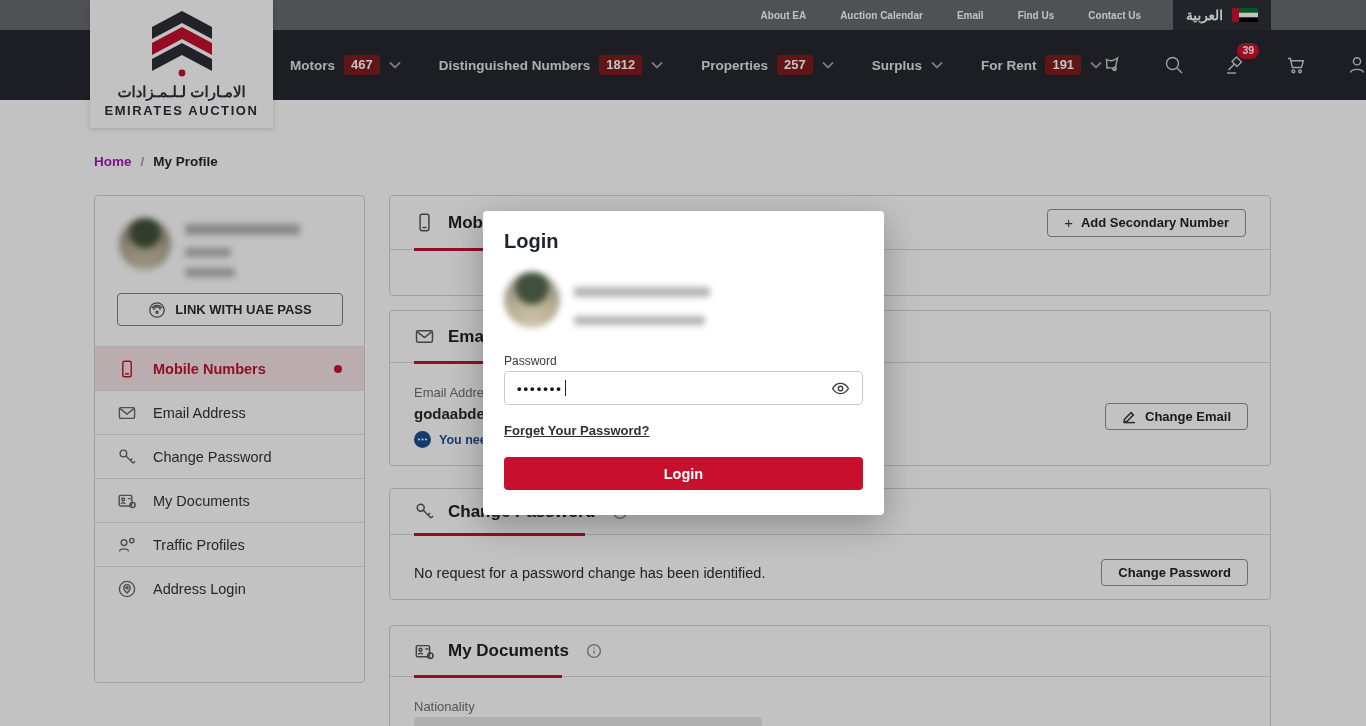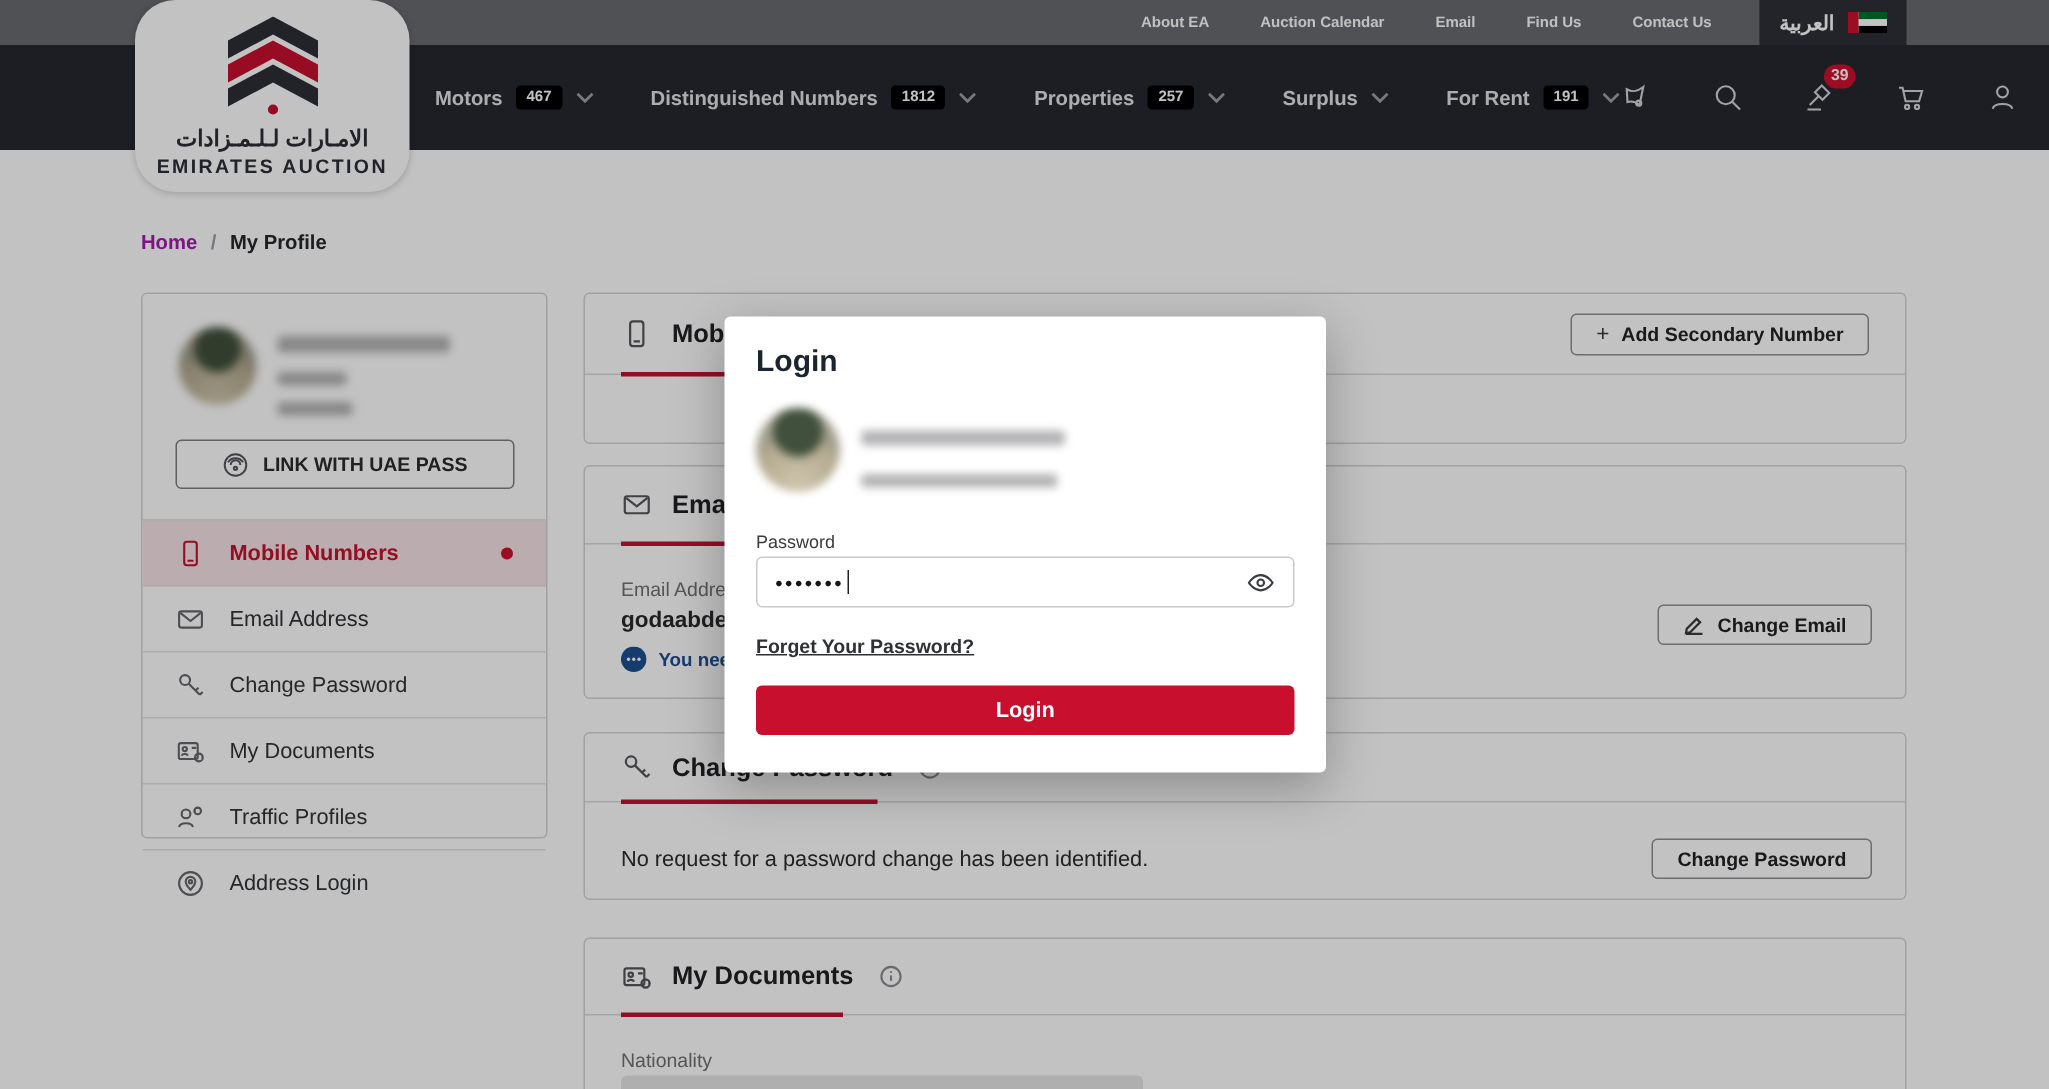--- a/index.html
+++ b/index.html
@@ -13,46 +13,46 @@
   .tb-link { color:#fdfdfd; font-size:10px; font-weight:700; margin-left:34px; white-space:nowrap; }
   .lang-box { height:30px; background:#2e3038; display:flex; align-items:center; gap:9px;
               padding:0 13px; margin-left:32px; color:#fff; font-size:13.5px; font-weight:700; }
   .flag { width:26px; height:14px; display:block; }
 
   
   .navbar { position:absolute; top:30px; left:0; width:1366px; height:70px; background:#262830;
             display:flex; align-items:center; padding-left:290px; }
   .nav-item { display:flex; align-items:center; gap:9px; color:#e3e4e6; font-size:13.5px; font-weight:700; white-space:nowrap; }
   .nav-div { width:1px; height:22px; background:#42444d; margin:0 19px; }
-  .badge { background:#000000; color:#fff; font-size:10px; font-weight:700; padding:2px 7px; border-radius:3px; line-height:1.2; }
+  .badge { background:#7f1d1d; color:#fff; font-size:13px; font-weight:700; padding:2px 7px; border-radius:3px; line-height:1.2; }
   .chev { width:12px; height:8px; stroke:#9fa0a4; stroke-width:1.8; fill:none; }
   .nav-icons { margin-left:auto; margin-right:98px; display:flex; align-items:center; gap:39px; }
   .nav-icons svg { width:22px; height:22px; stroke:#d4d5d7; stroke-width:1.4; fill:none; display:block; }
   .icon-wrap { position:relative; }
   .count-bubble { position:absolute; top:-11px; right:-13px; background:#ce112d; color:#fff;
                   font-size:10.5px; font-weight:700; border-radius:9px; padding:2px 5px; line-height:1.1; }
 
   
   .logo-box { position:absolute; left:90px; top:0; width:183px; height:128px; background:#fff; z-index:6;
               display:flex; flex-direction:column; align-items:center; padding-top:11px;
-              box-shadow:0 1px 5px rgba(0,0,0,.18);border-radius:27px; }
+              box-shadow:0 1px 5px rgba(0,0,0,.18); }
   .logo-arabic { font-size:15px; font-weight:700; color:#2c2e36; margin-top:6px; }
   .logo-english { font-size:13px; font-weight:700; letter-spacing:1.6px; color:#2c2e36; margin-top:2px; }
 
   
   .breadcrumb { position:absolute; left:94px; top:154px; display:flex; gap:9px; font-size:13.5px; font-weight:700; }
   .bc-home { color:#a21caf; }
   .bc-sep { color:#9aa0aa; }
   .bc-cur { color:#26282c; }
 
   
   .card { position:absolute; background:#fff; border:1px solid #d4d4d6; border-radius:4px; }
 
   
-  .side-card { left:94px; top:195px; width:271px; height:364px; }
+  .side-card { left:94px; top:195px; width:271px; height:488px; }
   .avatar { border-radius:50%; overflow:hidden; position:absolute; filter:blur(3px);
             background:
               radial-gradient(circle at 50% 28%, #41503c 0%, #41503c 32%, transparent 36%),
               radial-gradient(circle at 50% 95%, #cfc6ae 0%, #b3a98e 52%, transparent 60%),
               radial-gradient(circle at 50% 50%, #8c8673 0%, #a9a494 70%, #c4bfae 100%); }
   .av-side { left:24px; top:22px; width:52px; height:52px; }
   .blur-bar { position:absolute; background:#b3b3b5; border-radius:3px; filter:blur(3px); }
   .uae-btn { position:absolute; left:22px; top:97px; width:226px; height:33px; background:#fff;
              border:1px solid #7e7f82; border-radius:4px; display:flex; align-items:center;
              justify-content:center; gap:9px; font-size:13px; font-weight:700; color:#2b2c2f; }

